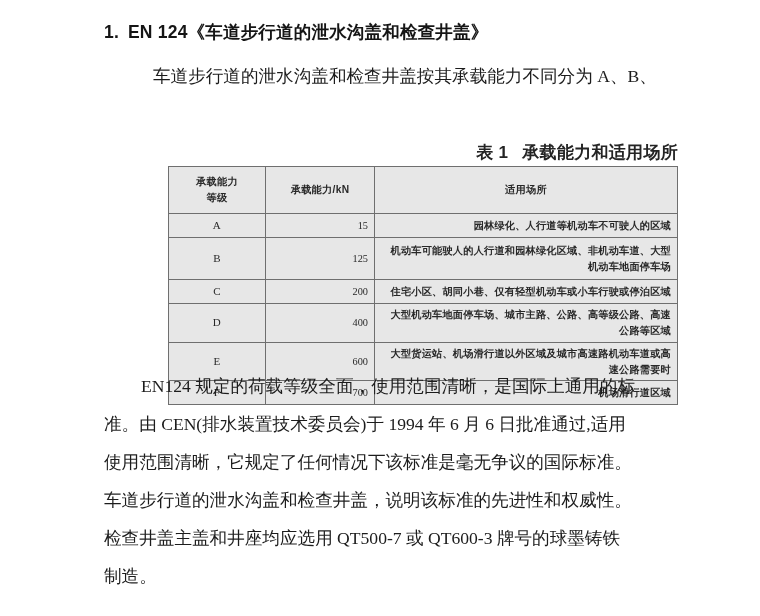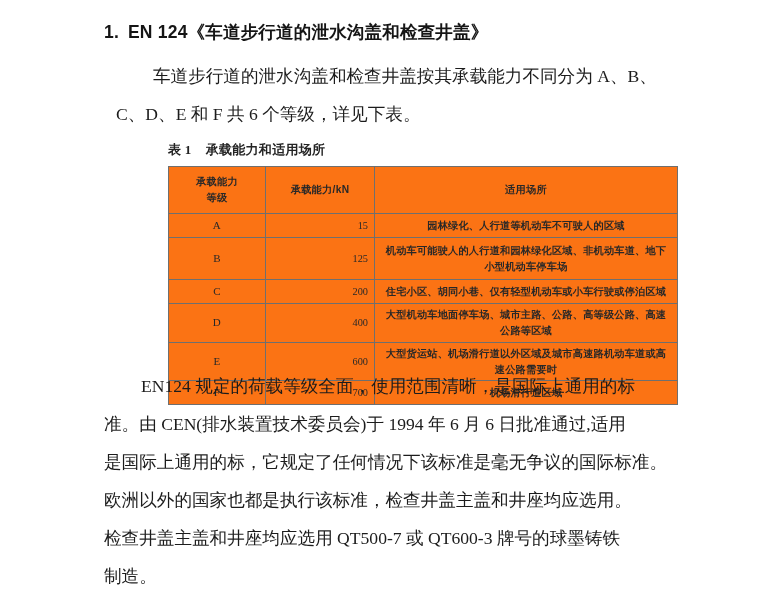--- a/index.html
+++ b/index.html
@@ -62,44 +62,44 @@
 
   #para-intro { top: 57px; margin-left: 12px; }
   #para-body  { top: 367px; }
 
   
   .table-caption {
     position: absolute;
     left: 168px;
     top: 141px;
     width: 510px;
-    text-align: left;
-    font-family: Liberation Serif, serif;
-    font-weight: bold;
-    font-size: 13px;
+    text-align: right;
+    font-family: Liberation Sans, sans-serif;
+    font-weight: bold;
+    font-size: 17px;
     color: #262626;
     letter-spacing: 0.3px;
   }
   .table-caption .cap-gap { display: inline-block; width: 14px; }
 
   
   .tbl-wrap {
     position: absolute;
     left: 168px;
     top: 166px;
     width: 510px;
   }
   table.spec {
     border-collapse: collapse;
     width: 510px;
     table-layout: fixed;
     font-family: "Liberation Sans", "DejaVu Sans", sans-serif;
     font-size: 10.2px;
     color: #2a2a2a;
-    background: #f97316;
+    background: #e5e5e5;
   }
   table.spec,
   table.spec td,
   table.spec th {
     border: 1px solid #6f6f6f;
   }
   table.spec th,
   table.spec td {
     padding: 3px 6px;
     vertical-align: middle;
@@ -119,21 +119,21 @@
     font-family: "Liberation Serif", "DejaVu Serif", serif;
     font-size: 11px;
     letter-spacing: 0.4px;
   }
   table.spec tbody td.c-cap {
     text-align: right;
     font-family: "Liberation Serif", "DejaVu Serif", serif;
     font-size: 10.3px;
   }
   table.spec tbody td.c-use {
-    text-align: center;
+    text-align: right;
     font-weight: bold;
     letter-spacing: 0.2px;
   }
   table.spec tbody tr { height: 21px; }
   table.spec tbody tr.tall { height: 42px; }
 
   
   .tbl-wrap, .table-caption {
     filter: contrast(1.02);
   }
@@ -142,21 +142,20 @@
 <body>
 
 <div class="page">
 
   <h1 class="heading">
     <span class="num">1.</span><span>EN 124《车道步行道的泄水沟盖和检查井盖》</span>
   </h1>
 
   <div class="para indent-first" id="para-intro">
     <span class="ln">车道步行道的泄水沟盖和检查井盖按其承载能力不同分为 A、B、</span>
-    <span class="ln">C、D、E 和 F 共 6 个等级，详见下表。</span>
   </div>
 
   <div class="table-caption">
     <span>表 1</span><span class="cap-gap"></span><span>承载能力和适用场所</span>
   </div>
 
   <div class="tbl-wrap">
     <table class="spec">
       <thead>
         <tr>
@@ -170,21 +169,21 @@
       </thead>
       <tbody id="tbl-body">
           <tr>
             <td class="c-grade">A</td>
             <td class="c-cap">15</td>
             <td class="c-use">园林绿化、人行道等机动车不可驶人的区域</td>
           </tr>
           <tr class="tall">
             <td class="c-grade">B</td>
             <td class="c-cap">125</td>
-            <td class="c-use">机动车可能驶人的人行道和园林绿化区域、非机动车道、地下小型机动车停车场</td>
+            <td class="c-use">机动车可能驶人的人行道和园林绿化区域、非机动车道、大型机动车地面停车场</td>
           </tr>
           <tr>
             <td class="c-grade">C</td>
             <td class="c-cap">200</td>
             <td class="c-use">住宅小区、胡同小巷、仅有轻型机动车或小车行驶或停泊区域</td>
           </tr>
           <tr>
             <td class="c-grade">D</td>
             <td class="c-cap">400</td>
             <td class="c-use">大型机动车地面停车场、城市主路、公路、高等级公路、高速公路等区域</td>
@@ -199,19 +198,19 @@
             <td class="c-cap">700</td>
             <td class="c-use">机场滑行道区域</td>
           </tr>
         </tbody>
     </table>
   </div>
 
   <div class="para indent-first" id="para-body">
     <span class="ln">EN124 规定的荷载等级全面，使用范围清晰，是国际上通用的标</span>
     <span class="ln">准。由 CEN(排水装置技术委员会)于 1994 年 6 月 6 日批准通过,适用</span>
-    <span class="ln">是国际上通用的标，它规定了任何情况下该标准是毫无争议的国际标准。</span>
-    <span class="ln">欧洲以外的国家也都是执行该标准，检查井盖主盖和井座均应选用。</span>
+    <span class="ln">使用范围清晰，它规定了任何情况下该标准是毫无争议的国际标准。</span>
+    <span class="ln">车道步行道的泄水沟盖和检查井盖，说明该标准的先进性和权威性。</span>
     <span class="ln">检查井盖主盖和井座均应选用 QT500-7 或 QT600-3 牌号的球墨铸铁</span>
     <span class="ln">制造。</span>
   </div>
 
 </div>
 
 </body></html>

